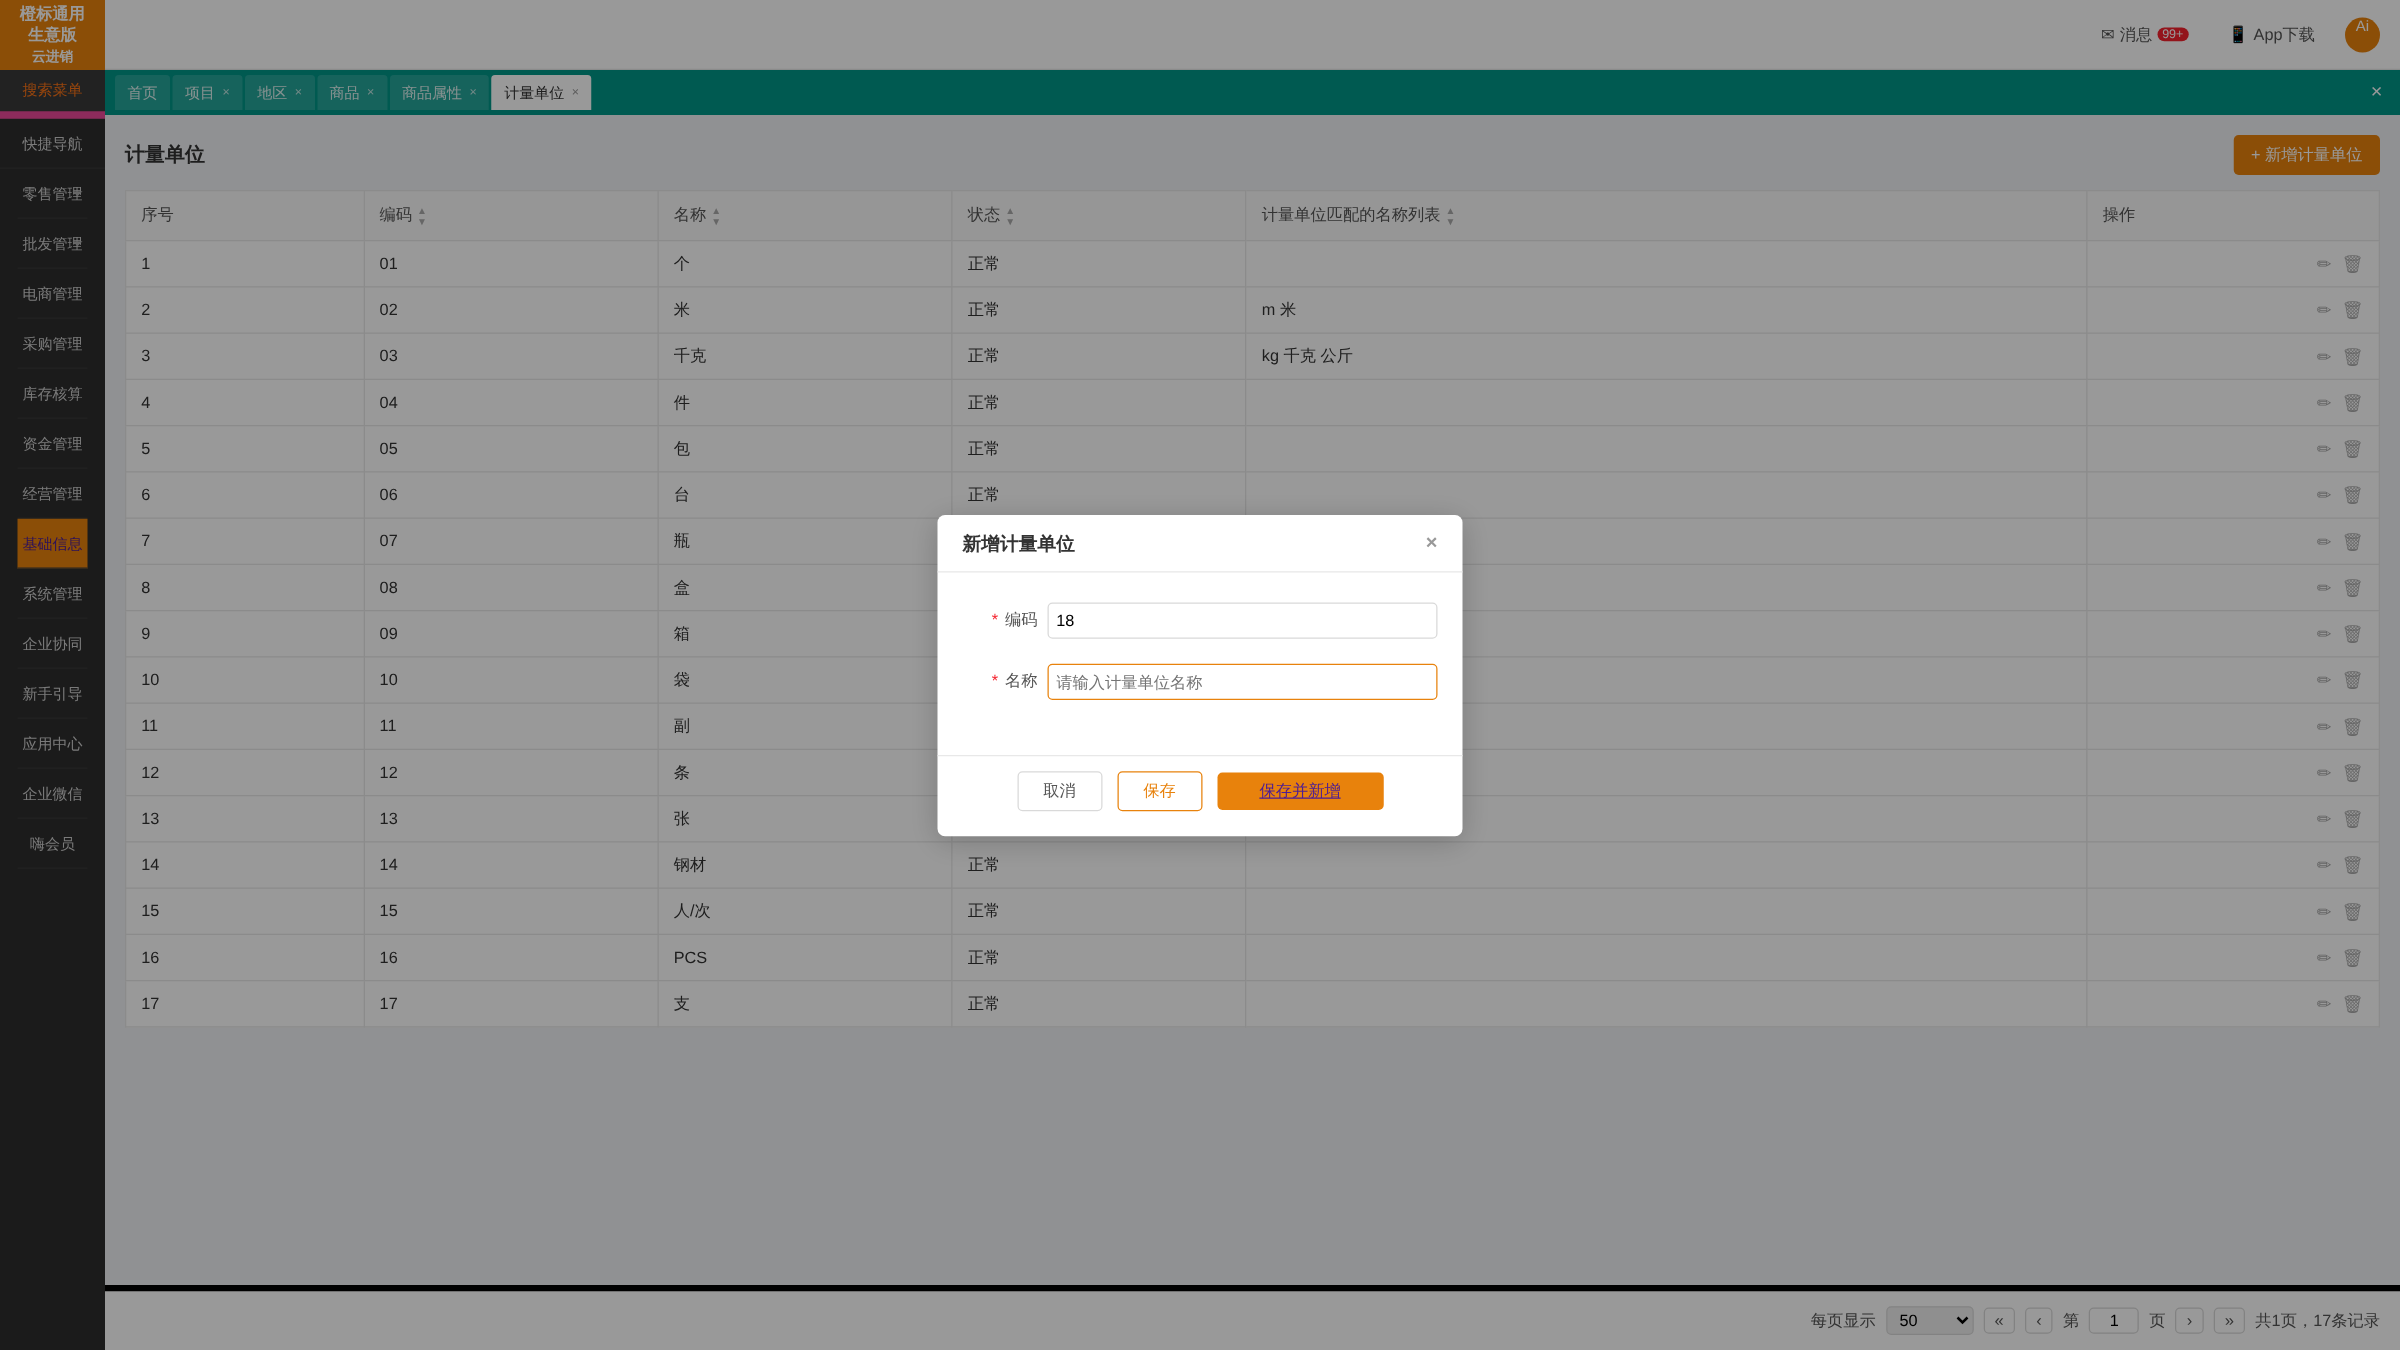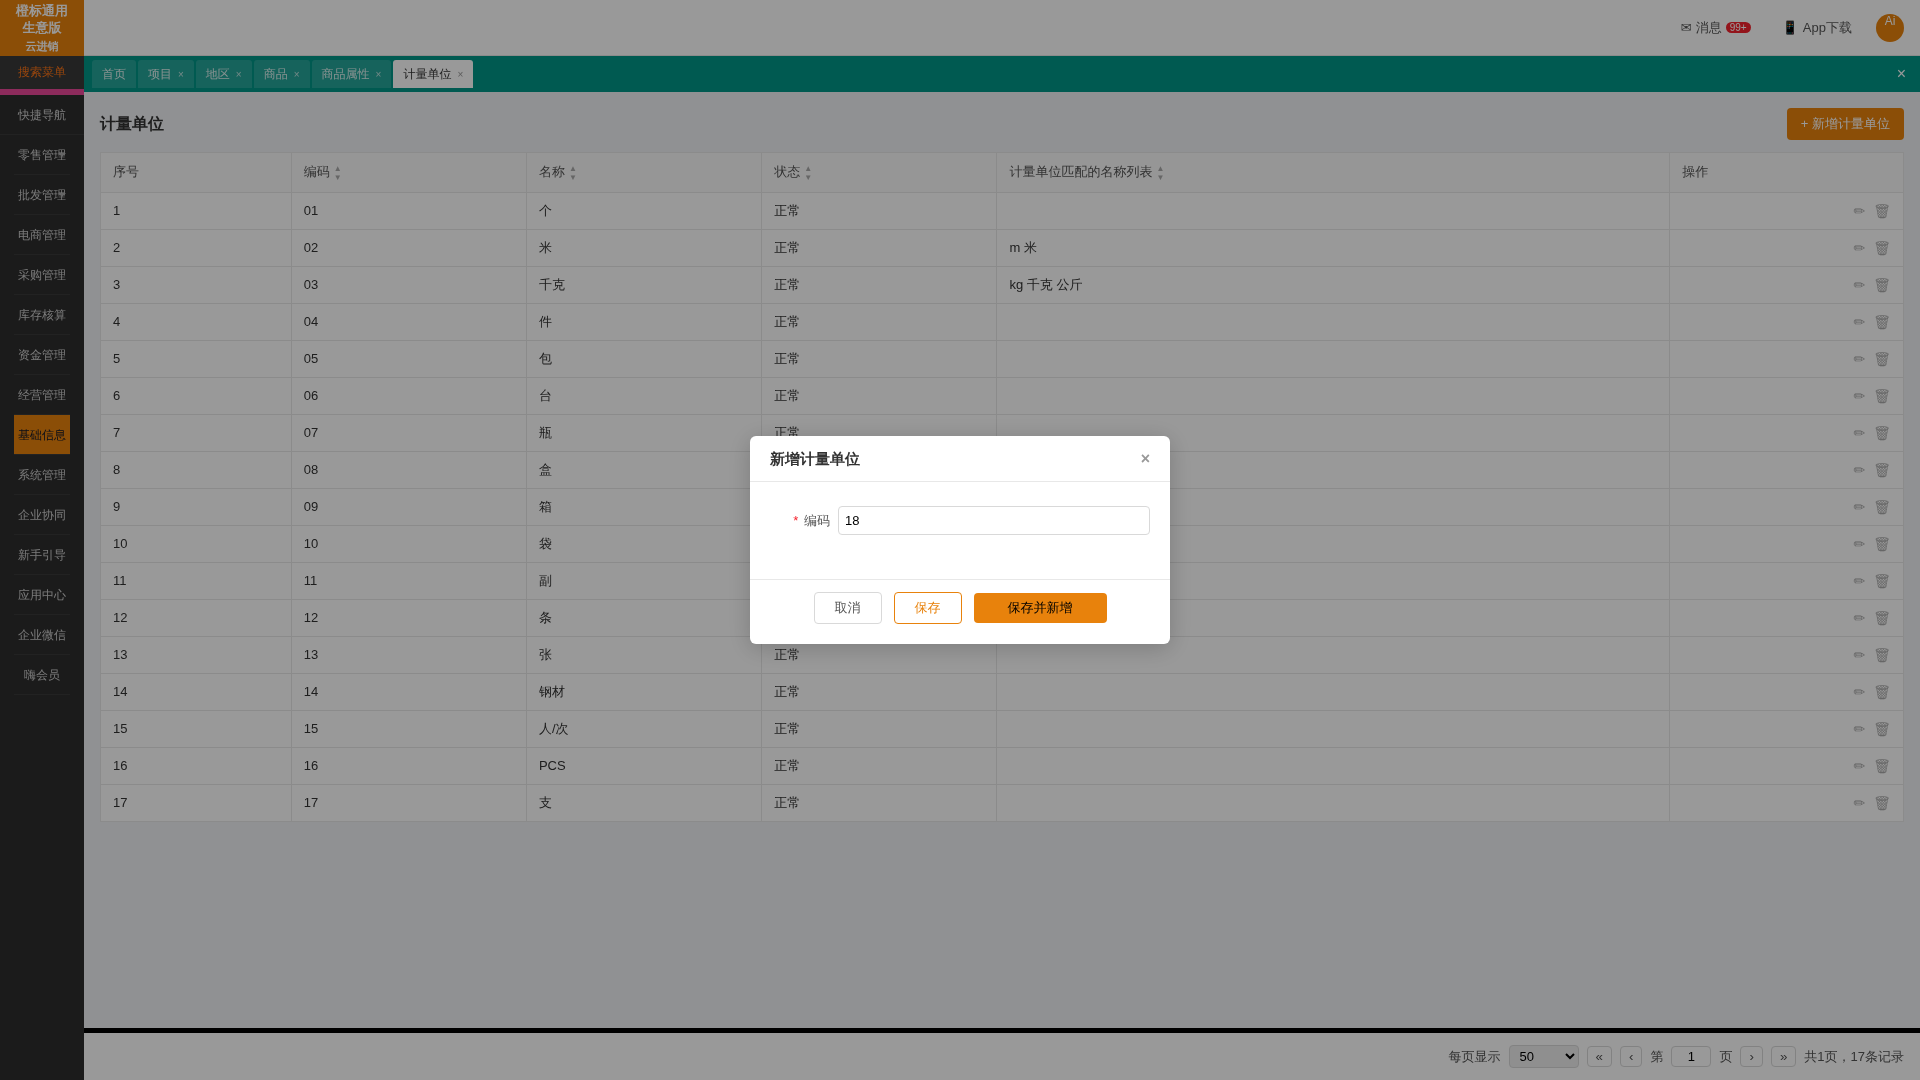--- a/index.html
+++ b/index.html
@@ -41,21 +41,21 @@
     .sidebar-nav-item {
       width: 100%;
       padding: 10px 4px;
       text-align: center;
       color: #ccc;
       font-size: 12px;
       cursor: pointer;
       border-bottom: 1px solid #3a3a3a;
       position: relative;
     }
-    .sidebar-nav-item.active { background: #e8820c; color: #0f172a; }
+    .sidebar-nav-item.active { background: #e8820c; color: #4c1d95; }
     .sidebar-nav-item .nav-label { margin-top: 2px; }
     .sidebar-nav-item.has-arrow::after {
       content: '';
       position: absolute;
       right: 4px;
       top: 50%;
       transform: translateY(-50%);
       border: 4px solid transparent;
       border-top-color: #aaa;
       margin-top: 2px;
@@ -305,26 +305,27 @@
       border: 1px solid #e8820c;
       background: white;
       color: #e8820c;
       padding: 6px 20px;
       border-radius: 4px;
       cursor: pointer;
       font-size: 13px;
     }
     .btn-save-new {
       background: #e8820c;
-      color: #000000;
+      color: #4c1d95;
       border: none;
       padding: 6px 34px;
       border-radius: 4px;
       cursor: pointer;
       font-size: 13px;
+      text-decoration: underline;
     }
 
     .sort-arrows { display: inline-flex; flex-direction: column; margin-left: 4px; font-size: 8px; color: #aaa; vertical-align: middle; }
   </style>
 </head>
 <body>
 
 <div class="sidebar">
   <div class="sidebar-logo">
     <div>
@@ -702,20 +703,27 @@
       <span class="modal-close">×</span>
     </div>
     <div class="modal-body">
       <div class="form-row">
         <div class="form-label">
           <span class="required">*</span>
           <span>编码</span>
         </div>
         <input class="form-input" type="text" value="18" style="">
       </div>
+      <div class="form-row">
+        <div class="form-label">
+          <span class="required">*</span>
+          <span>名称</span>
+        </div>
+        <input class="form-input active-field" type="text" placeholder="请输入计量单位名称" style="">
+      </div>
     </div>
     <div class="modal-footer">
       <button class="btn-cancel">取消</button>
       <button class="btn-save">保存</button>
       <button class="btn-save-new">保存并新增</button>
     </div>
   </div>
 </div>
 
 </body></html>

